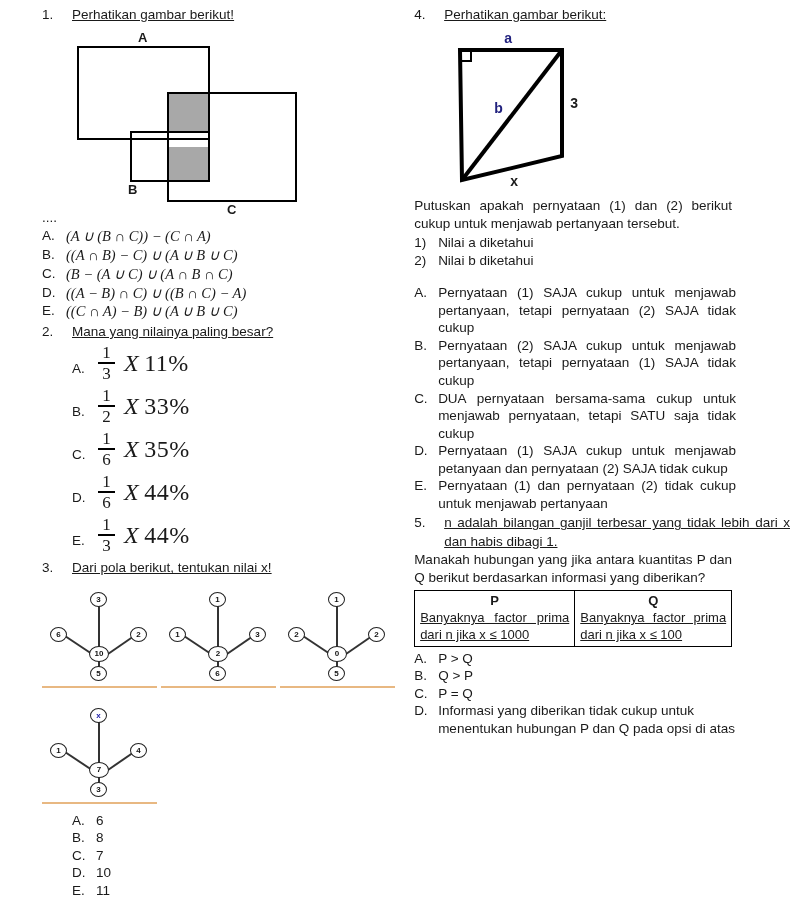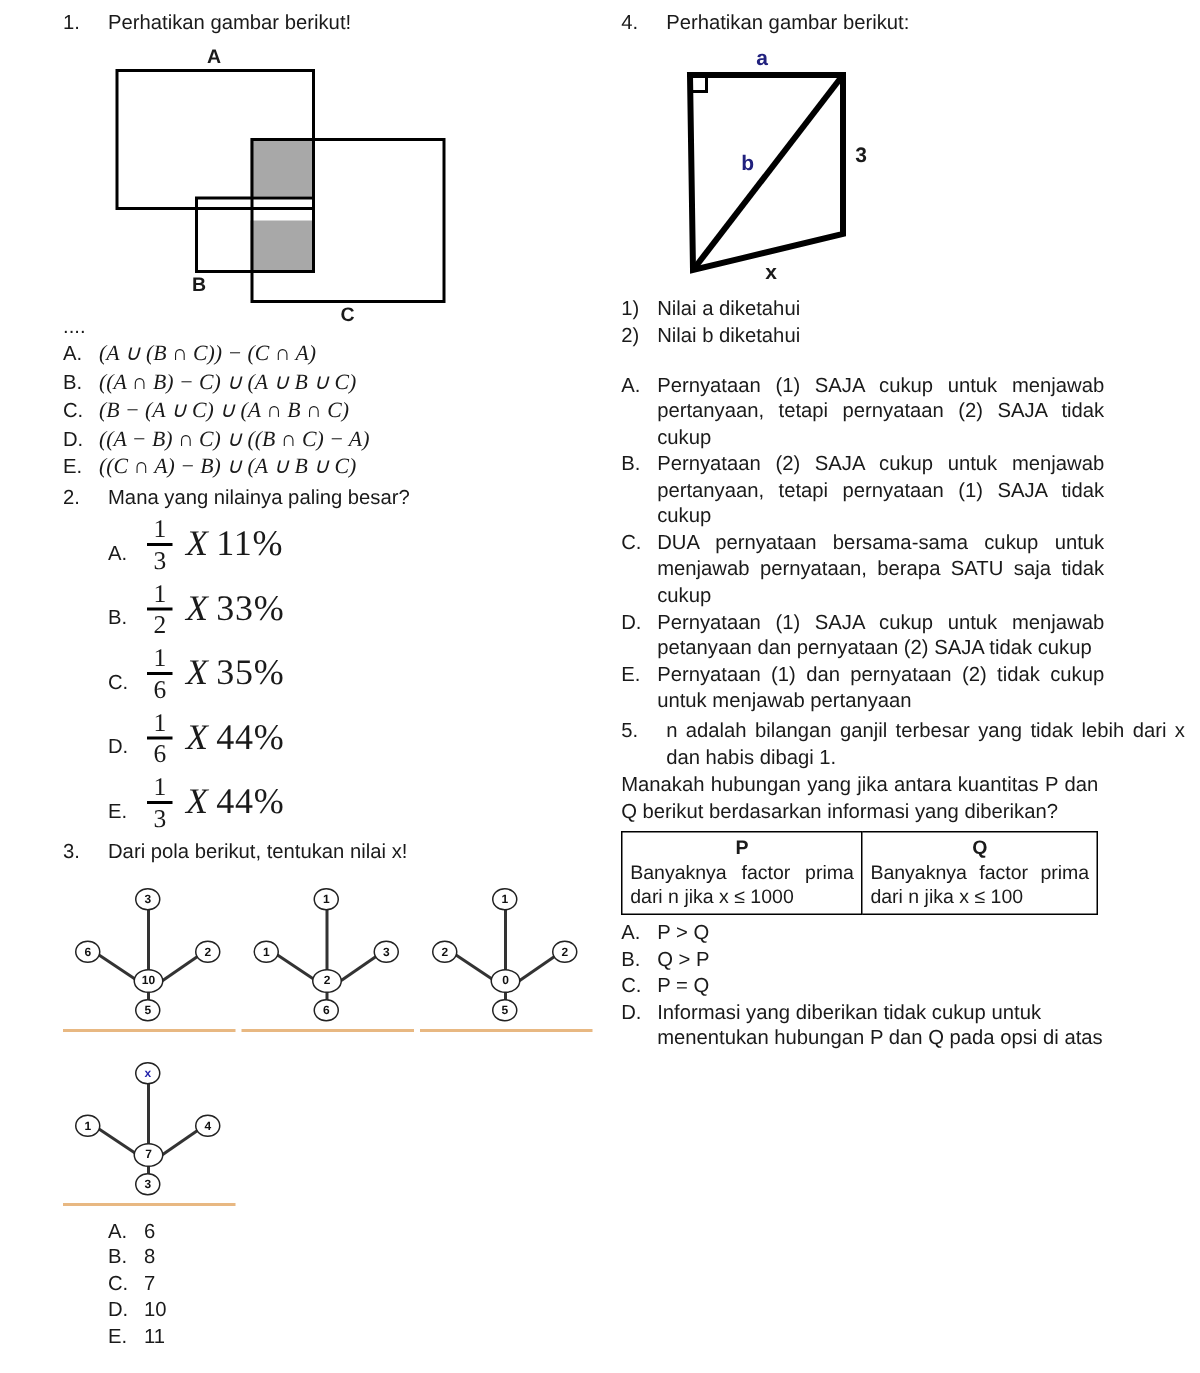--- a/index.html
+++ b/index.html
@@ -38,20 +38,21 @@
     line-height: 1.35;
   }
   .q-num {
     width: 30px;
     flex: 0 0 30px;
     font-size: 13.5px;
   }
   .q-text {
     flex: 1;
     font-size: 13.5px;
+    text-decoration: underline;
   }
   .justify { text-align: justify; text-align-last: left; }
 
   .body-text {
     font-size: 13.5px;
     line-height: 1.32;
   }
 
   
   .opts { margin: 0; padding: 0; list-style: none; }
@@ -202,20 +203,21 @@
     text-align: center;
     font-weight: bold;
     border-bottom: none;
     padding-bottom: 0;
   }
   .pq-table td {
     border-top: none;
     text-align: justify;
     text-align-last: left;
     line-height: 1.28;
+    text-decoration: underline;
   }
   .gap14 { height: 14px; }
 </style>
 </head>
 <body>
 
 <div class="page">
 
   <div class="col col-left">
 
@@ -442,20 +444,21 @@
           <line x1="20" y1="152" x2="120" y2="22" stroke="#000" stroke-width="4"></line>
 
           <polyline points="18,33 29,33 29,22" fill="none" stroke="#000" stroke-width="2"></polyline>
         </svg>
         <span class="flabel blue" style="left:62px; top:2px;">a</span>
         <span class="flabel blue" style="left:52px; top:72px;">b</span>
         <span class="flabel" style="left:128px; top:67px;">3</span>
         <span class="flabel" style="left:68px; top:145px;">x</span>
       </div>
 
+      <div class="body-text justify" style="width:318px;">Putuskan apakah pernyataan (1) dan (2) berikut cukup untuk menjawab pertanyaan tersebut.</div>
 
       <div class="substmt" style="margin-top:1px;">
         <span class="substmt-key">1)</span>
         <span>Nilai a diketahui</span>
       </div>
       <div class="substmt">
         <span class="substmt-key">2)</span>
         <span>Nilai b diketahui</span>
       </div>
 
@@ -465,21 +468,21 @@
         <li class="opt">
           <span class="opt-key">A.</span>
           <span class="opt-val just">Pernyataan (1) SAJA cukup untuk menjawab pertanyaan, tetapi pernyataan (2) SAJA tidak cukup</span>
         </li>
         <li class="opt">
           <span class="opt-key">B.</span>
           <span class="opt-val just">Pernyataan (2) SAJA cukup untuk menjawab pertanyaan, tetapi pernyataan (1) SAJA tidak cukup</span>
         </li>
         <li class="opt">
           <span class="opt-key">C.</span>
-          <span class="opt-val just">DUA pernyataan bersama-sama cukup untuk menjawab pernyataan, berapa SATU saja tidak cukup</span>
+          <span class="opt-val just">DUA pernyataan bersama-sama cukup untuk menjawab pernyataan, tetapi SATU saja tidak cukup</span>
         </li>
         <li class="opt">
           <span class="opt-key">D.</span>
           <span class="opt-val just">Pernyataan (1) SAJA cukup untuk menjawab petanyaan dan pernyataan (2) SAJA tidak cukup</span>
         </li>
         <li class="opt">
           <span class="opt-key">E.</span>
           <span class="opt-val just">Pernyataan (1) dan pernyataan (2) tidak cukup untuk menjawab pertanyaan</span>
         </li>
       </ul>

